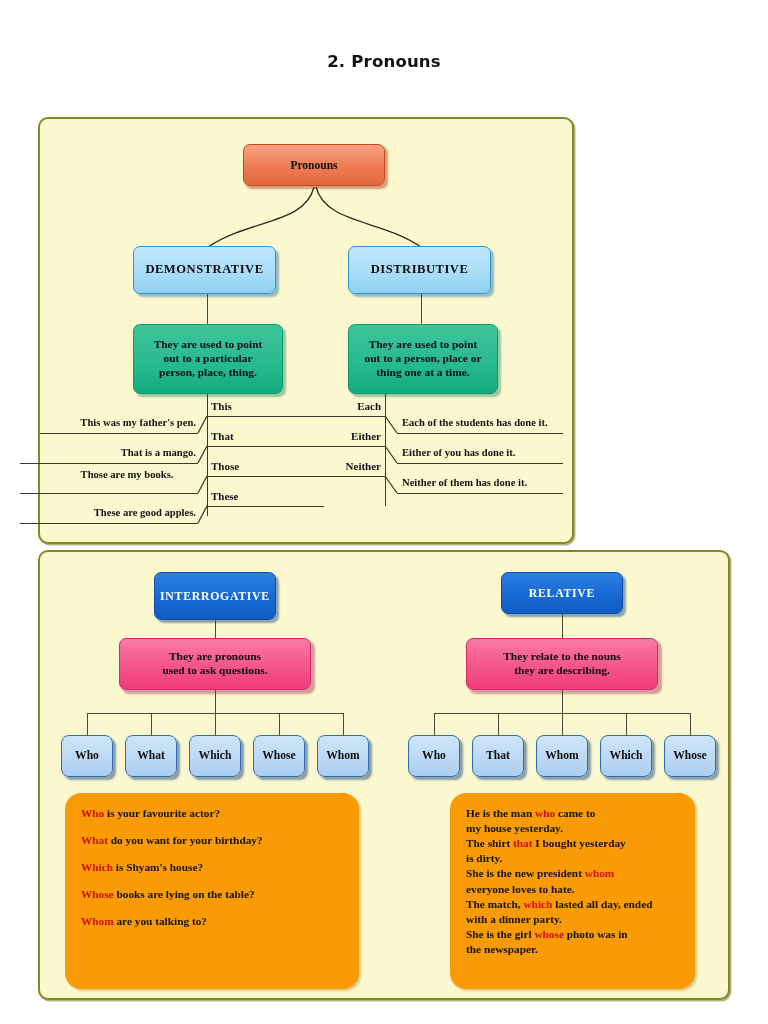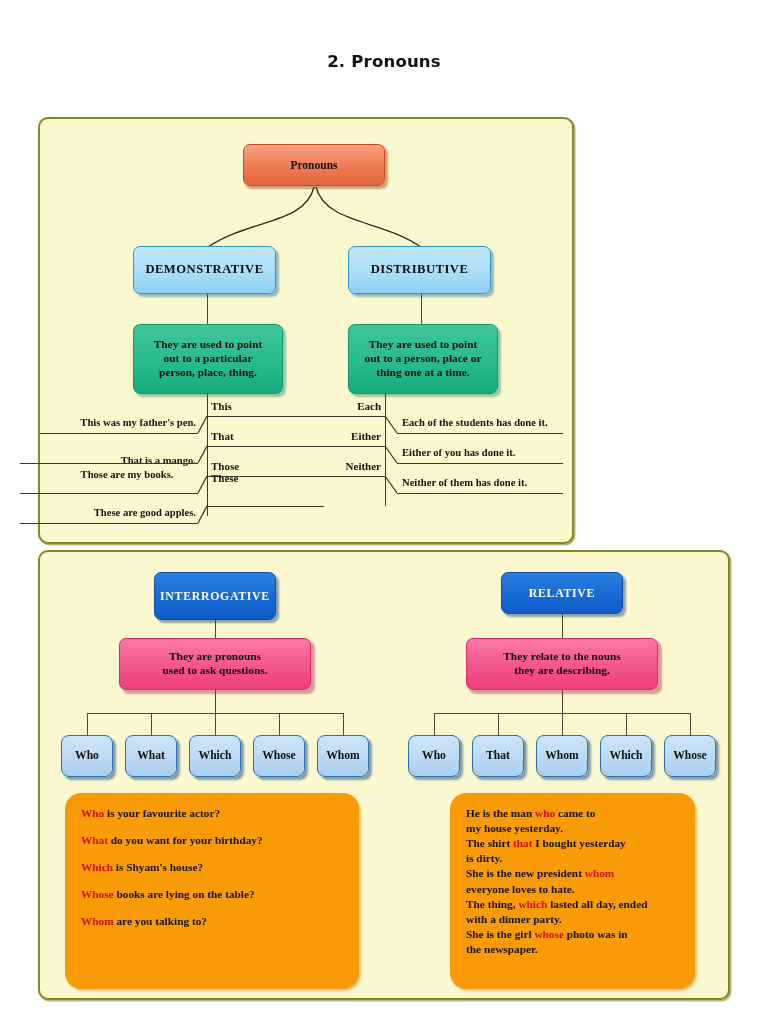--- a/index.html
+++ b/index.html
@@ -153,34 +153,34 @@
 
     <div class="lbl-word" style="left:171px; top:281px;">This</div>
     <div class="rule" style="left:167px; top:297px; width:117px;"></div>
 
     <div class="lbl-word" style="left:171px; top:311px;">That</div>
     <div class="rule" style="left:167px; top:327px; width:117px;"></div>
 
     <div class="lbl-word" style="left:171px; top:341px;">Those</div>
     <div class="rule" style="left:167px; top:357px; width:117px;"></div>
 
-    <div class="lbl-word" style="left:171px; top:353px;">These</div>
+    <div class="lbl-word" style="left:171px; top:371px;">These</div>
     <div class="rule" style="left:167px; top:387px; width:117px;"></div>
 
     <svg class="curves" width="536" height="427">
       <line x1="167" y1="297" x2="158" y2="314" stroke="#3a3a28" stroke-width="1.3"></line>
       <line x1="167" y1="327" x2="158" y2="344" stroke="#3a3a28" stroke-width="1.3"></line>
       <line x1="167" y1="357" x2="158" y2="374" stroke="#3a3a28" stroke-width="1.3"></line>
       <line x1="167" y1="387" x2="158" y2="404" stroke="#3a3a28" stroke-width="1.3"></line>
     </svg>
 
     <div class="lbl-sent" style="left:18px; top:298px; width:138px; text-align:right;">This was my father's pen.</div>
     <div class="rule" style="left:0px; top:314px; width:158px;"></div>
 
-    <div class="lbl-sent" style="left:18px; top:336px; width:138px; text-align:right;">That is a mango.</div>
+    <div class="lbl-sent" style="left:18px; top:328px; width:138px; text-align:right;">That is a mango.</div>
     <div class="rule" style="left:-20px; top:344px; width:178px;"></div>
 
     <div class="lbl-sent" style="left:18px; top:350px; width:138px; text-align:center;">Those are my books.</div>
     <div class="rule" style="left:-20px; top:374px; width:178px;"></div>
 
     <div class="lbl-sent" style="left:18px; top:388px; width:138px; text-align:right;">These are good apples.</div>
     <div class="rule" style="left:-20px; top:404px; width:178px;"></div>
 
     <div class="node node-cat" style="left:308px; top:127px; width:143px; height:48px;">DISTRIBUTIVE</div>
 
@@ -275,19 +275,19 @@
     <div class="node node-word" style="left:560px; top:183px; width:52px; height:42px;">Which</div>
     <div class="node node-word" style="left:624px; top:183px; width:52px; height:42px;">Whose</div>
 
     <div class="box-examples examples-tight" style="left:410px; top:241px; width:245px; height:196px;">
       <div class="ex-line"><span>He is the man </span><span class="kw">who</span><span> came to</span></div>
       <div class="ex-line"><span> my house yesterday.</span></div>
       <div class="ex-line"><span>The shirt </span><span class="kw">that</span><span> I bought yesterday</span></div>
       <div class="ex-line"><span>is dirty.</span></div>
       <div class="ex-line"><span>She is the new president </span><span class="kw">whom</span></div>
       <div class="ex-line"><span>everyone loves to hate.</span></div>
-      <div class="ex-line"><span>The thing, </span><span class="kw">which</span><span> lasted all day, ended</span></div>
+      <div class="ex-line"><span>The match, </span><span class="kw">which</span><span> lasted all day, ended</span></div>
       <div class="ex-line"><span> with a dinner party.</span></div>
       <div class="ex-line"><span>She is the girl </span><span class="kw">whose</span><span> photo was in</span></div>
       <div class="ex-line"><span>the newspaper.</span></div>
     </div>
   </div>
 </div>
 
 </body></html>

